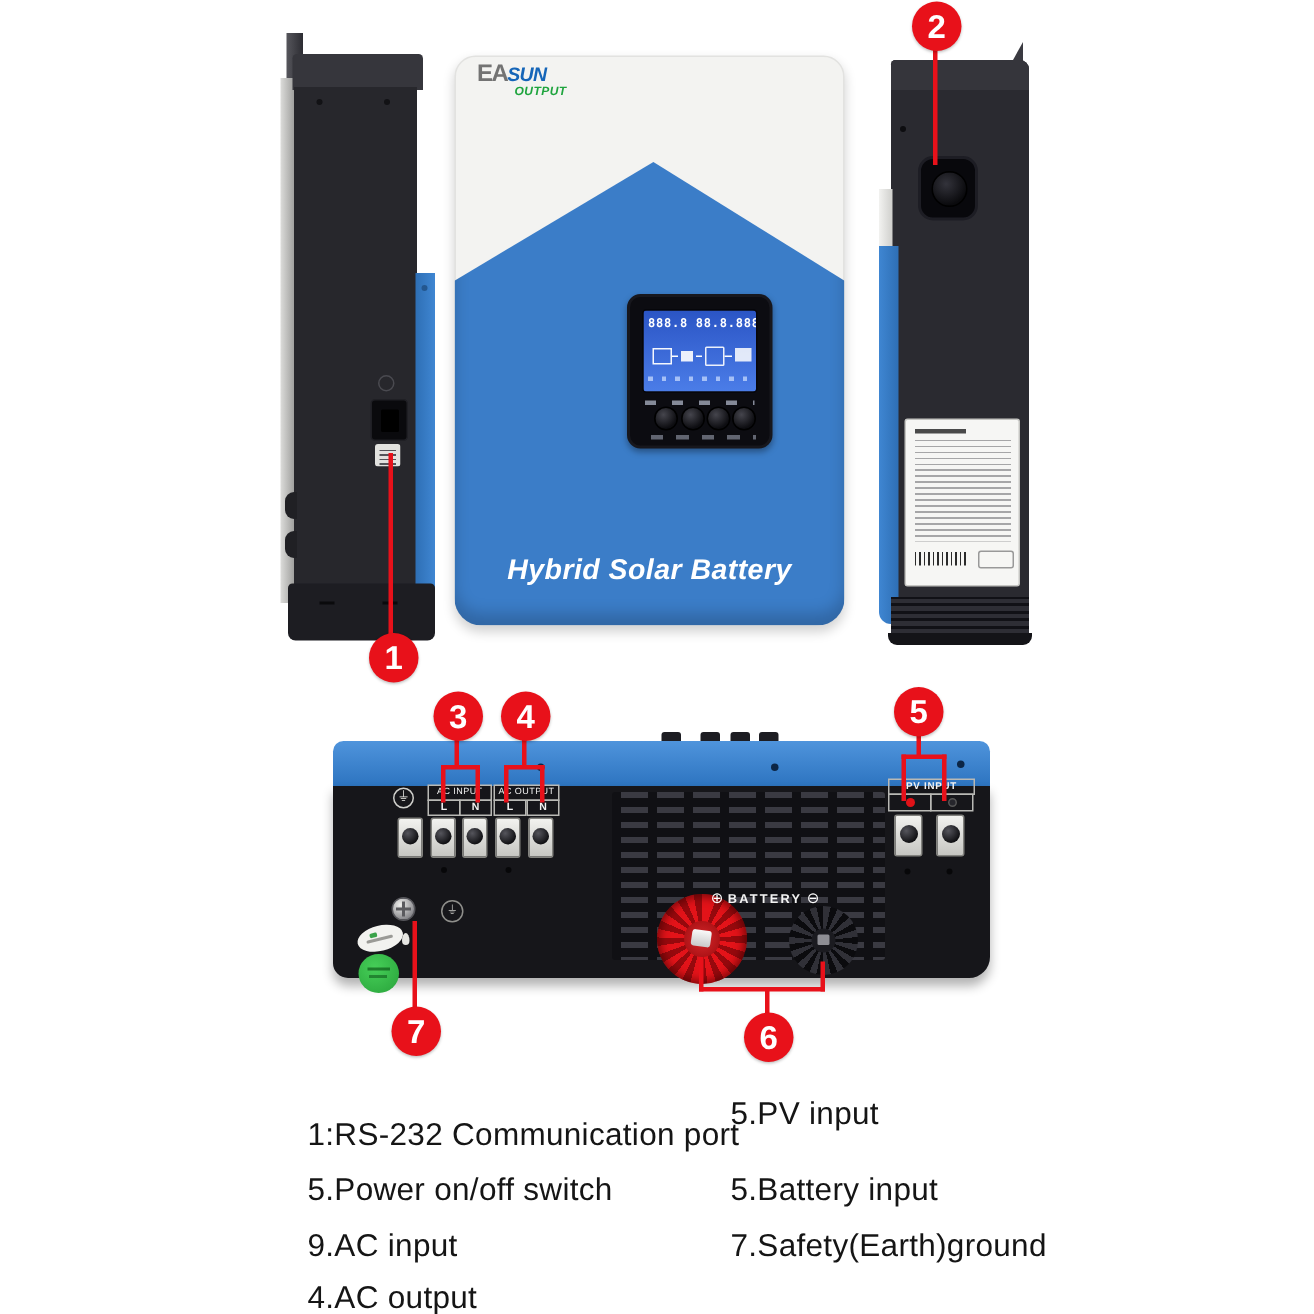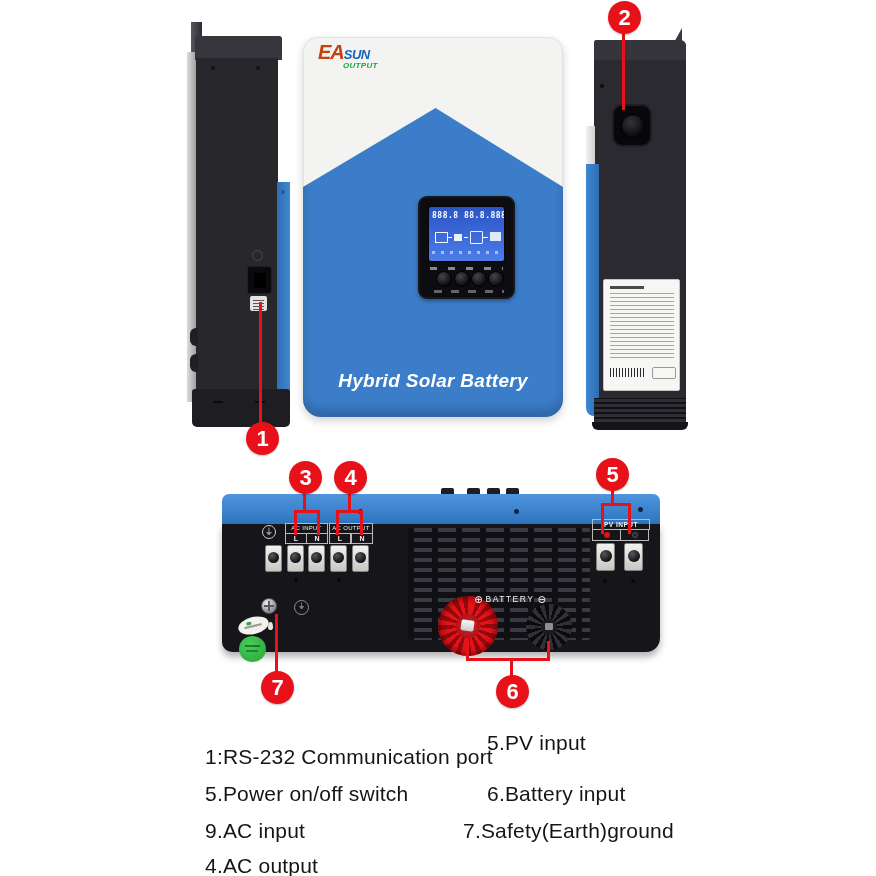--- a/index.html
+++ b/index.html
@@ -49,21 +49,21 @@
     <div class="a" style="left:255px;top:401px;width:10px;height:2px;background:#0a0a0c"></div>
   </div>
 
   <div>
     <div class="a" style="left:303px;top:37px;width:260px;height:380px;background:#f3f3f1;border:1px solid #e2e2e0;
                 box-sizing:border-box;border-radius:14px 14px 18px 18px;box-shadow:0 4px 8px rgba(0,0,0,.18)"></div>
     <div class="a" style="left:303px;top:37px;width:260px;height:380px;background:#3b7dc8;border-radius:0 0 18px 18px;
                 clip-path:polygon(0 39.5%, 51% 18.7%, 100% 39.5%, 100% 100%, 0 100%);
                 box-shadow:inset 0 -8px 10px rgba(0,0,0,.18)"></div>
     <div class="a" style="left:318px;top:41px;width:70px;height:26px">
-      <span style="font-style:italic;font-weight:900;font-size:20px;color:#c2410c;letter-spacing:-1px">EA</span><span style="font-style:italic;font-weight:900;font-size:13px;color:#1565b8;letter-spacing:-.5px">SUN</span>
+      <span style="font-weight:900;font-size:16px;color:#737373;letter-spacing:-1px">EA</span><span style="font-style:italic;font-weight:900;font-size:13px;color:#1565b8;letter-spacing:-.5px">SUN</span>
       <div style="font-style:italic;font-weight:900;font-size:8px;color:#1ea43e;margin:-3px 0 0 25px;letter-spacing:.3px">OUTPUT</div>
     </div>
 
     <div>
       <div class="a" style="left:418px;top:196px;width:97px;height:103px;background:#0c0c11;border:2px solid #17171d;
                   box-sizing:border-box;border-radius:9px;box-shadow:0 2px 4px rgba(0,0,0,.35)"></div>
       <div class="a" style="left:428px;top:206px;width:77px;height:56px;background:linear-gradient(180deg,#2b55c5,#4b7de8);
                   border:1px solid #06060a;border-radius:3px;box-sizing:border-box;overflow:hidden">
         <div class="a" style="left:3px;top:4px;width:71px;color:#fff;font-family:'DejaVu Sans Mono',monospace;
                     font-weight:bold;font-size:8px;letter-spacing:.5px;white-space:nowrap">888.8 88.8.888</div>
@@ -174,21 +174,21 @@
       <div class="dotunder" style="left:603px;top:579px"></div>
       <div class="dotunder" style="left:631px;top:579px"></div>
     </div>
 
     <div class="a" style="left:408px;top:528px;width:182px;height:112px;border-radius:2px;background-color:#101014;
                 background-image:repeating-linear-gradient(90deg,#101014 0 6px,transparent 6px 24px),
                                  repeating-linear-gradient(180deg,#3a3a42 0 4px,#101014 4px 10px)"></div>
 
     <div class="a" style="left:473px;top:593px;width:74px;height:12px;display:flex;align-items:center;justify-content:center;gap:3px;z-index:5">
       <span style="color:#fff;font-size:10px;font-family:'DejaVu Sans',sans-serif">⊕</span>
-      <span style="color:#f2f2f2;font-size:8.5px;font-weight:normal;letter-spacing:1.5px">BATTERY</span>
+      <span style="color:#f2f2f2;font-size:8.5px;font-weight:bold;letter-spacing:1.5px">BATTERY</span>
       <span style="color:#fff;font-size:10px;font-family:'DejaVu Sans',sans-serif">⊖</span>
     </div>
     <div class="a" style="left:438px;top:596px;width:60px;height:60px;border-radius:50%;z-index:4;
                 background:repeating-conic-gradient(from 8deg,#e31319 0deg 11deg,#96090d 11deg 22deg);
                 box-shadow:inset 0 0 6px 2px rgba(60,0,0,.6)">
       <div class="a" style="left:18px;top:18px;width:24px;height:24px;border-radius:50%;
                   background:radial-gradient(#d6272b,#9e0b0e)"></div>
       <div class="a" style="left:23px;top:24px;width:13px;height:11px;border-radius:2px;transform:rotate(8deg);
                   background:linear-gradient(#fafafa,#c9c9c9)"></div>
     </div>
@@ -250,17 +250,17 @@
     <div class="co" style="left:496px;top:675px">6</div>
     <div class="co" style="left:261px;top:671px">7</div>
   </div>
 
   <div>
     <div class="legend-item" style="left:205px;top:745px">1:RS-232 Communication port</div>
     <div class="legend-item" style="left:205px;top:782px">5.Power on/off switch</div>
     <div class="legend-item" style="left:205px;top:819px">9.AC input</div>
     <div class="legend-item" style="left:205px;top:854px">4.AC output</div>
     <div class="legend-item" style="left:487px;top:731px">5.PV input</div>
-    <div class="legend-item" style="left:487px;top:782px">6.Battery input</div>
-    <div class="legend-item" style="left:463px;top:819px">7.Safety(Earth)ground</div>
+    <div class="legend-item" style="left:487px;top:782px">5.Battery input</div>
+    <div class="legend-item" style="left:487px;top:819px">7.Safety(Earth)ground</div>
   </div>
 
 </div>
 
 </body></html>

